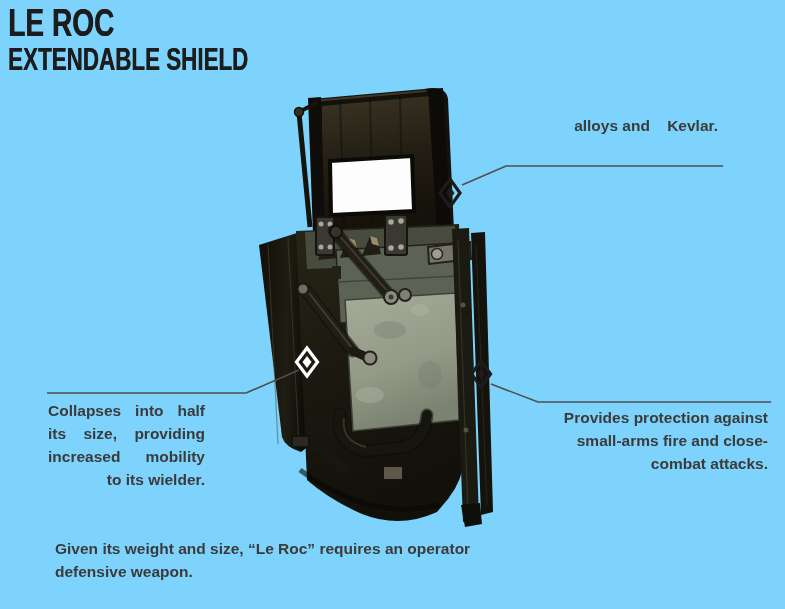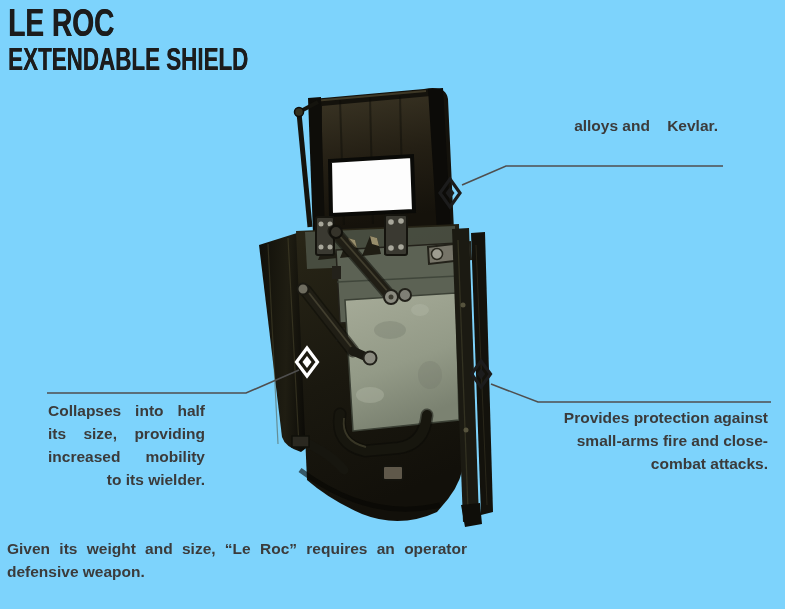--- a/index.html
+++ b/index.html
@@ -36,21 +36,21 @@
   .co-composite .pre{white-space:pre;}
   .co-collapses{top:399px;left:48px;width:157px;line-height:23px;}
   .co-protection{top:406px;right:17px;text-align:right;line-height:23px;}
   .jl{text-align:justify;text-align-last:justify;}
   .ral{text-align:right;}
   
   .footer-text{
     top:537px;left:7px;width:460px;
     font-weight:700;font-size:15.5px;line-height:23px;color:#3b3b3b;
   }
-  .footer-text div{white-space:nowrap;}
+  .footer-text div{white-space:nowrap;margin-left:48px;}
   svg.layer{position:absolute;top:0;left:0;}
 </style>
 </head>
 <body>
 
 <div id="canvas">
 
   <div class="abs title-main">LE ROC</div>
   <div class="abs title-sub">EXTENDABLE SHIELD</div>
 

